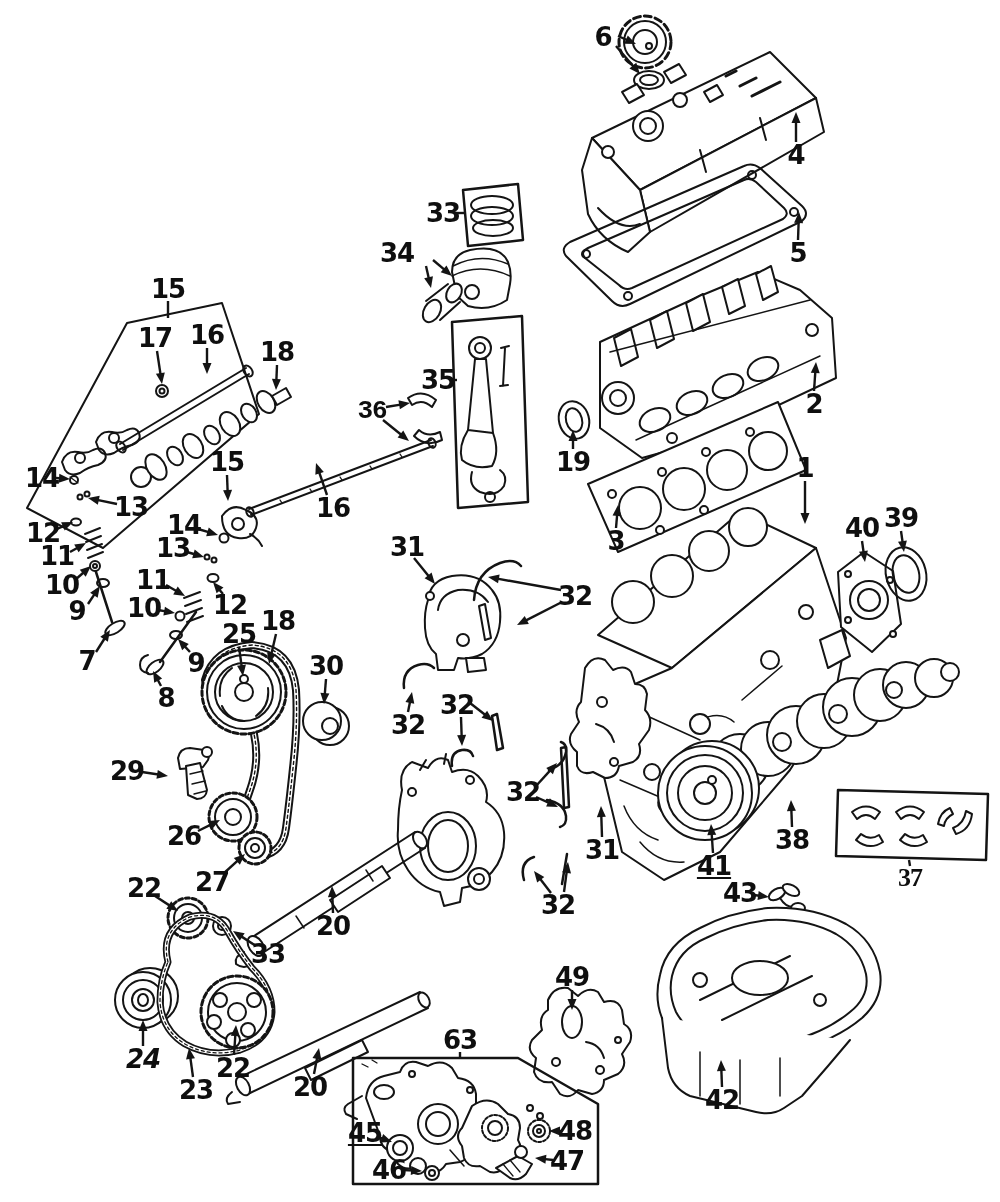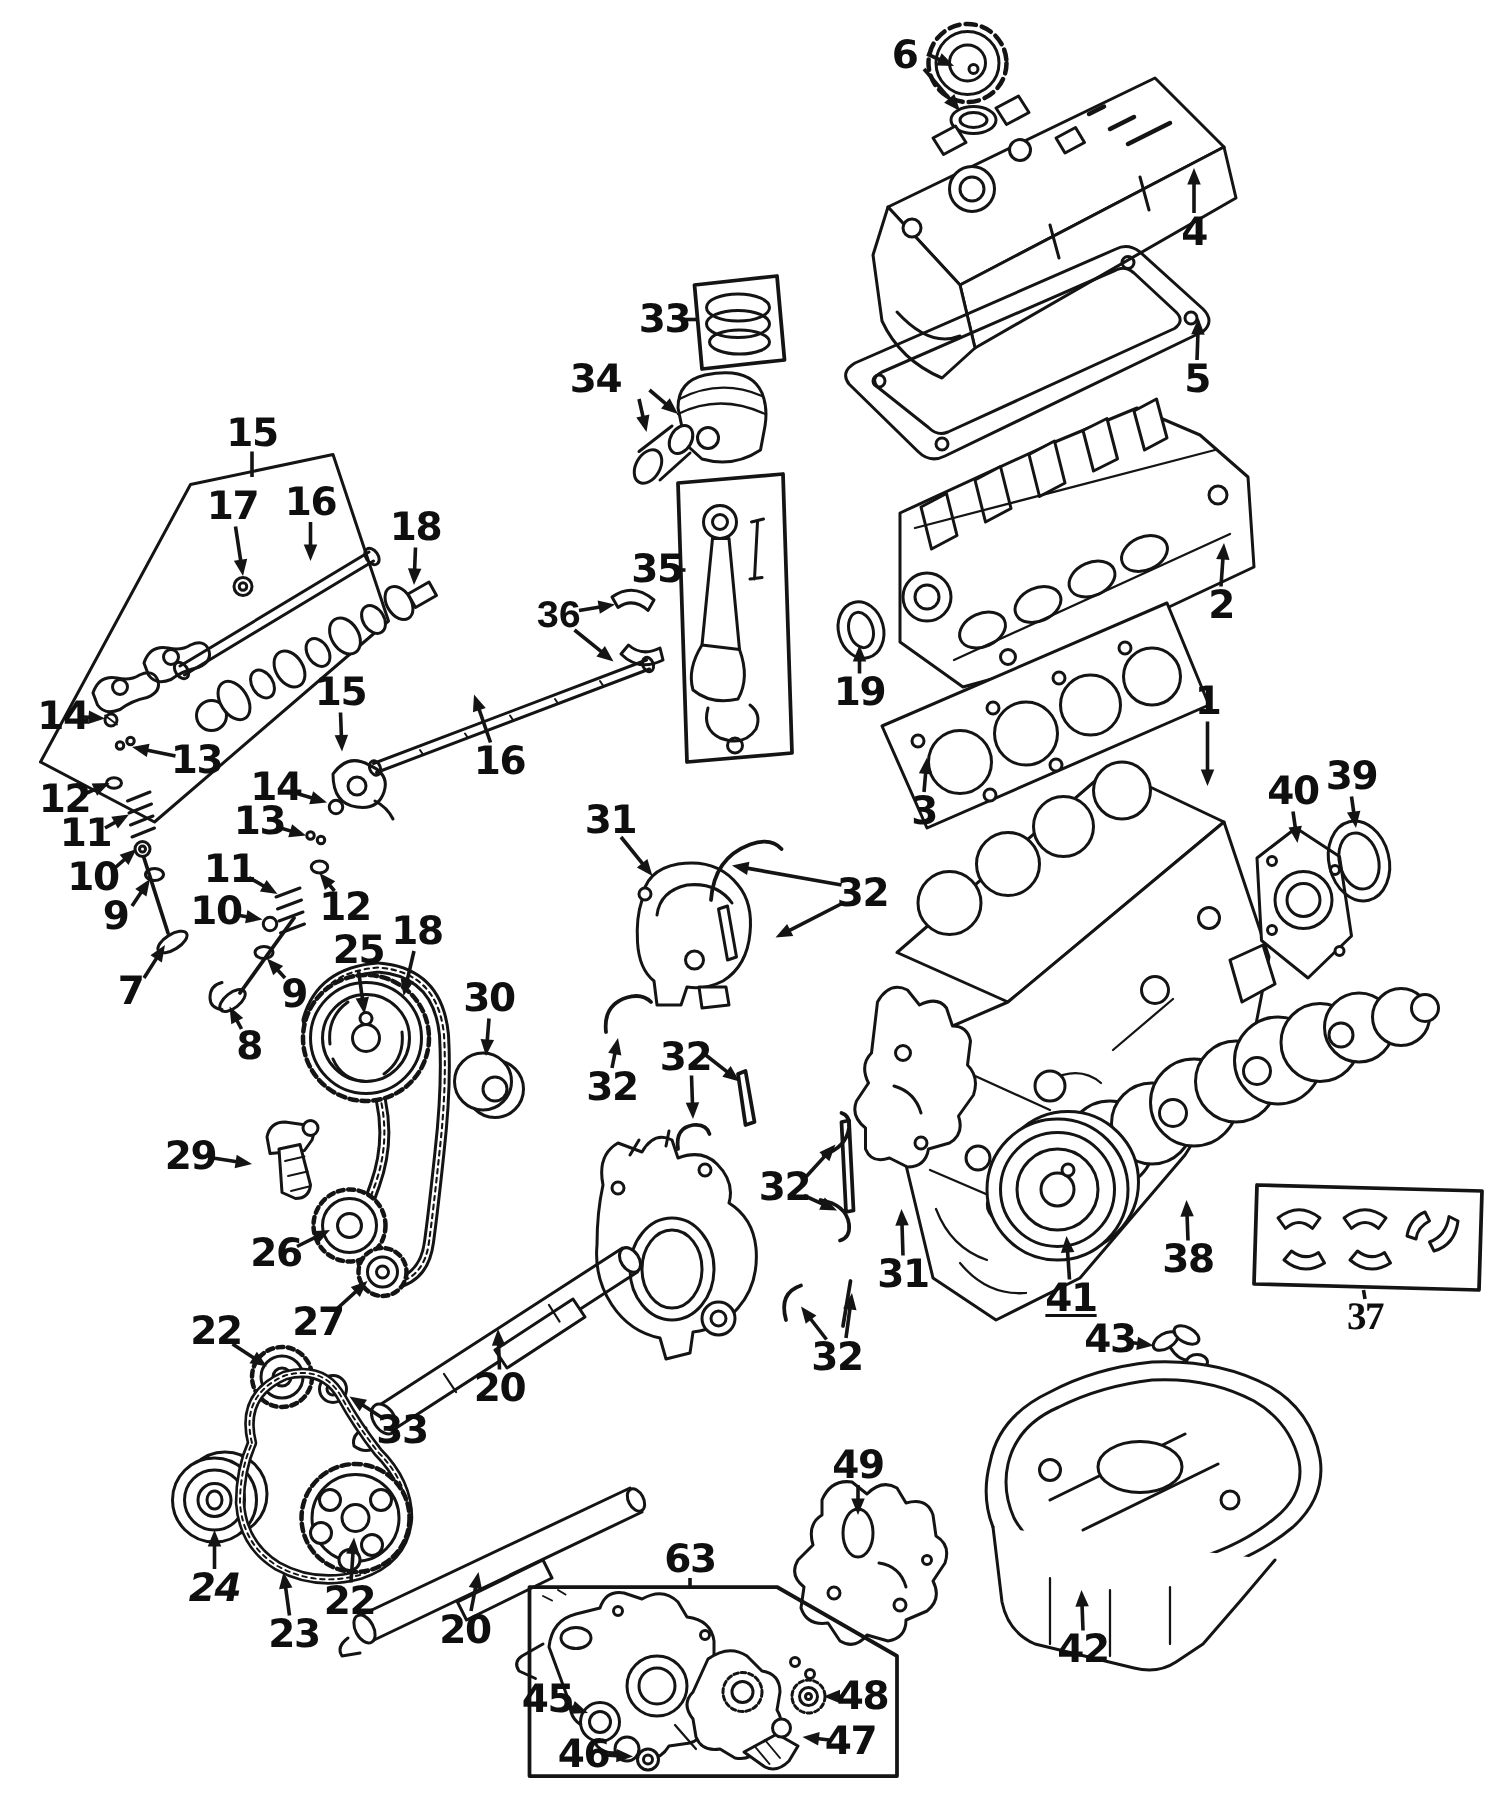--- a/index.html
+++ b/index.html
@@ -637,19 +637,19 @@
       <span class="callout" style="left: 196px; top: 1090px;">23</span>
       <span class="callout" style="left: 233px; top: 1068px;">22</span>
       <span class="callout" style="left: 310px; top: 1087px;">20</span>
       <span class="callout" style="left: 792px; top: 840px;">38</span>
       <span class="callout" style="left: 714px; top: 866px; text-decoration: underline;">41</span>
       <span class="callout" style="left: 910px; top: 878px; font-family: Liberation Serif, serif;">37</span>
       <span class="callout" style="left: 740px; top: 893px;">43</span>
       <span class="callout" style="left: 722px; top: 1100px;">42</span>
       <span class="callout" style="left: 572px; top: 977px;">49</span>
       <span class="callout" style="left: 460px; top: 1040px;">63</span>
-      <span class="callout" style="left: 365px; top: 1133px;">45</span>
+      <span class="callout" style="left: 365px; top: 1133px; text-decoration: underline;">45</span>
       <span class="callout" style="left: 389px; top: 1170px;">46</span>
       <span class="callout" style="left: 575px; top: 1131px;">48</span>
       <span class="callout" style="left: 567px; top: 1161px;">47</span>
     </div>
 
 </div>
 
 </body></html>

